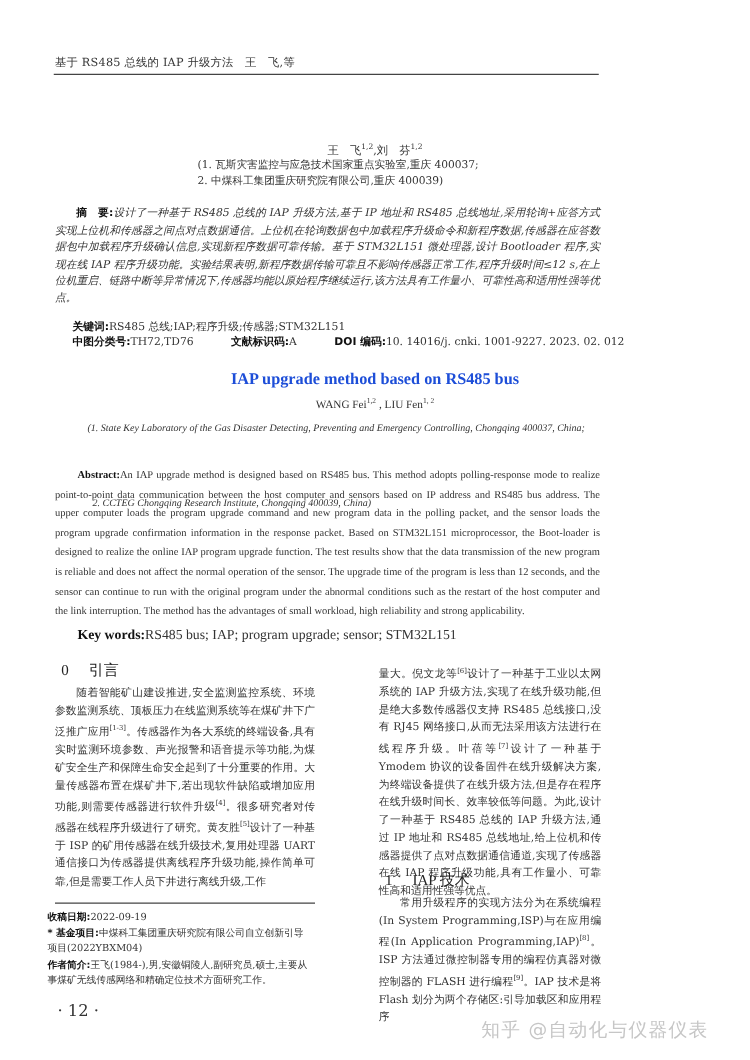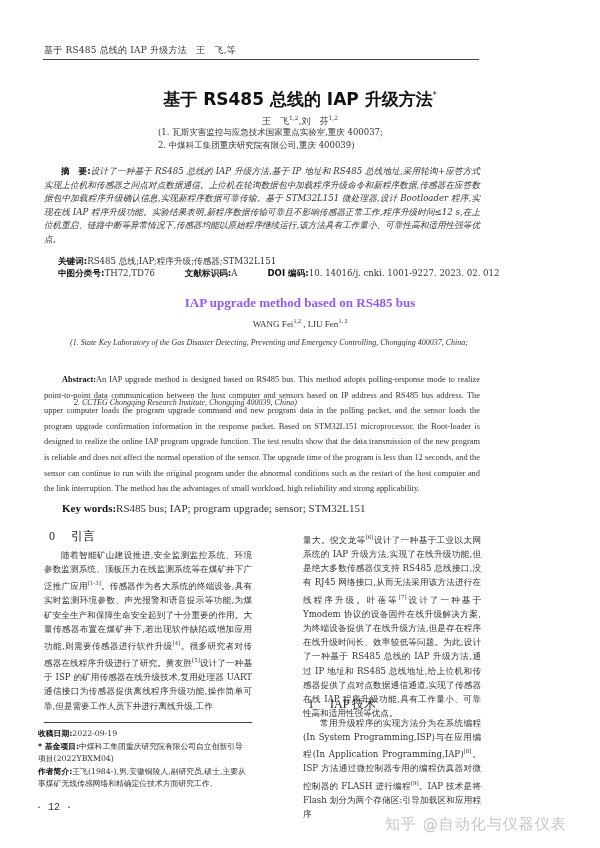--- a/index.html
+++ b/index.html
@@ -15,21 +15,21 @@
   .authors-cn sup { font-size:6px; }
   .affil-cn { position:absolute; left:158px; top:126px; font-size:8.5px; line-height:13px; color:#333; }
   .abstract-cn { position:absolute; left:44px; top:165px; width:436px; font-size:8.6px; line-height:13.6px;
                  color:#333; text-align:justify; font-style:italic; }
   .abstract-cn .lab { font-style:normal; font-weight:bold; font-family:"DejaVu Sans","Liberation Sans",sans-serif; color:#111; }
   .kw-cn { position:absolute; left:58px; top:256px; font-size:8.6px; color:#333; }
   .kw-cn .lab, .cls-line .lab { font-weight:bold; font-family:"DejaVu Sans","Liberation Sans",sans-serif; color:#111; }
   .cls-line { position:absolute; left:58px; top:268px; font-size:8.6px; color:#333; white-space:nowrap; }
   .cls-line span.gap { display:inline-block; width:30px; }
   .title-en { position:absolute; left:0; width:600px; top:295px; text-align:center; font-size:13px; font-weight:bold;
-              font-family:"Liberation Serif",serif; color:#8b5cf6; }
+              font-family:"Liberation Serif",serif; color:#1d4ed8; }
   .authors-en { position:absolute; left:0; width:600px; top:318px; text-align:center; font-size:9px;
                 font-family:"Liberation Serif",serif; color:#333; }
   .authors-en sup { font-size:6px; }
   .affil-en { position:absolute; left:70px; top:336px; font-size:8px; line-height:13px; font-style:italic;
               font-family:"Liberation Serif",serif; color:#333; }
   .abstract-en { position:absolute; left:44px; top:372px; width:436px; font-size:8.4px; line-height:15.6px;
                  text-align:justify; font-family:"Liberation Serif",serif; color:#333; text-indent:18px; }
   .abstract-en .lab { font-weight:bold; color:#111; }
   .kw-en { position:absolute; left:62px; top:502px; font-size:11px; font-family:"Liberation Serif",serif; color:#333; }
   .kw-en .lab { font-weight:bold; color:#111; }
@@ -38,33 +38,32 @@
   .col { position:absolute; font-size:8.6px; line-height:14.2px; text-align:justify; color:#333; }
   .col-left { left:44px; top:548px; width:208px; }
   .col-right { left:303px; top:530px; width:178px; }
   .col p { margin:0; text-indent:17px; }
   .col p.noindent { text-indent:0; }
   .col sup { font-size:5.5px; }
   .foot-rule { position:absolute; left:44px; top:722px; width:208px; border-top:1px solid #444; }
   .footnotes { position:absolute; left:38px; top:728px; width:208px; font-size:7.8px; line-height:12.6px; color:#333; }
   .footnotes .lab { font-weight:bold; font-family:"DejaVu Sans","Liberation Sans",sans-serif; color:#111; }
   .footnotes div { margin:0; }
-  .page-num { position:absolute; left:36px; top:802px; font-size:10px; color:#333;font-family:Liberation Mono, monospace; }
+  .page-num { position:absolute; left:46px; top:802px; font-size:13px; color:#333; }
   .watermark { position:absolute; left:385px; top:815px; font-size:15px; color:#c6c6c6;
                font-family:"DejaVu Sans","Liberation Sans",sans-serif; letter-spacing:1px; }
 </style>
 </head>
 <body>
 
 <div class="page">
 
   <div class="running-head">基于 RS485 总线的 IAP 升级方法　王　飞,等</div>
   <div class="head-rule"></div>
 
-  <div class="title-cn"><span>基于 RS485 总线的 IAP 升级方法</span><sup>*</sup></div>
 
   <div class="authors-cn">
     <span>王　飞</span><sup>1,2</sup><span>,</span><span>刘　芬</span><sup>1,2</sup>
   </div>
 
   <div class="affil-cn">
     <div>(1. 瓦斯灾害监控与应急技术国家重点实验室,重庆 400037;</div>
     <div>2. 中煤科工集团重庆研究院有限公司,重庆 400039)</div>
   </div>
 

